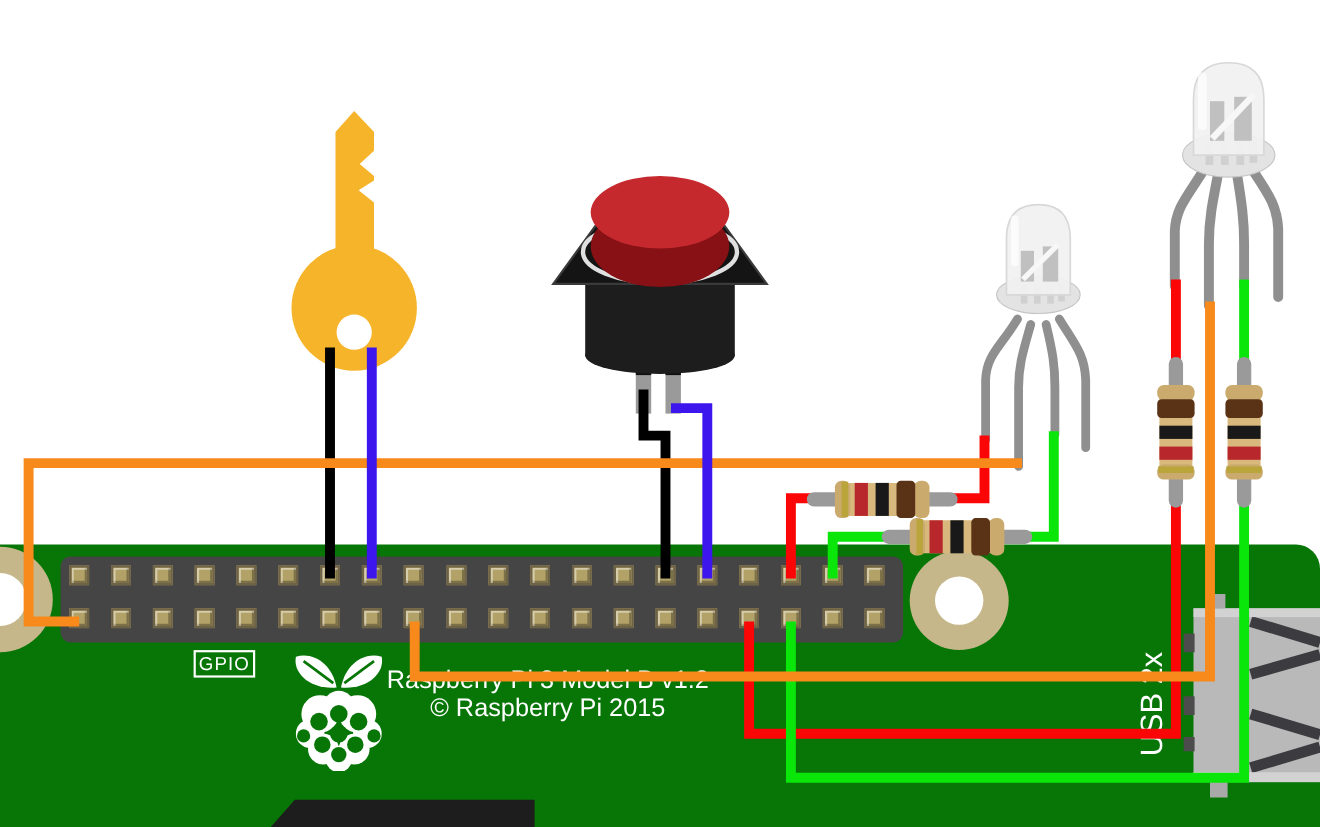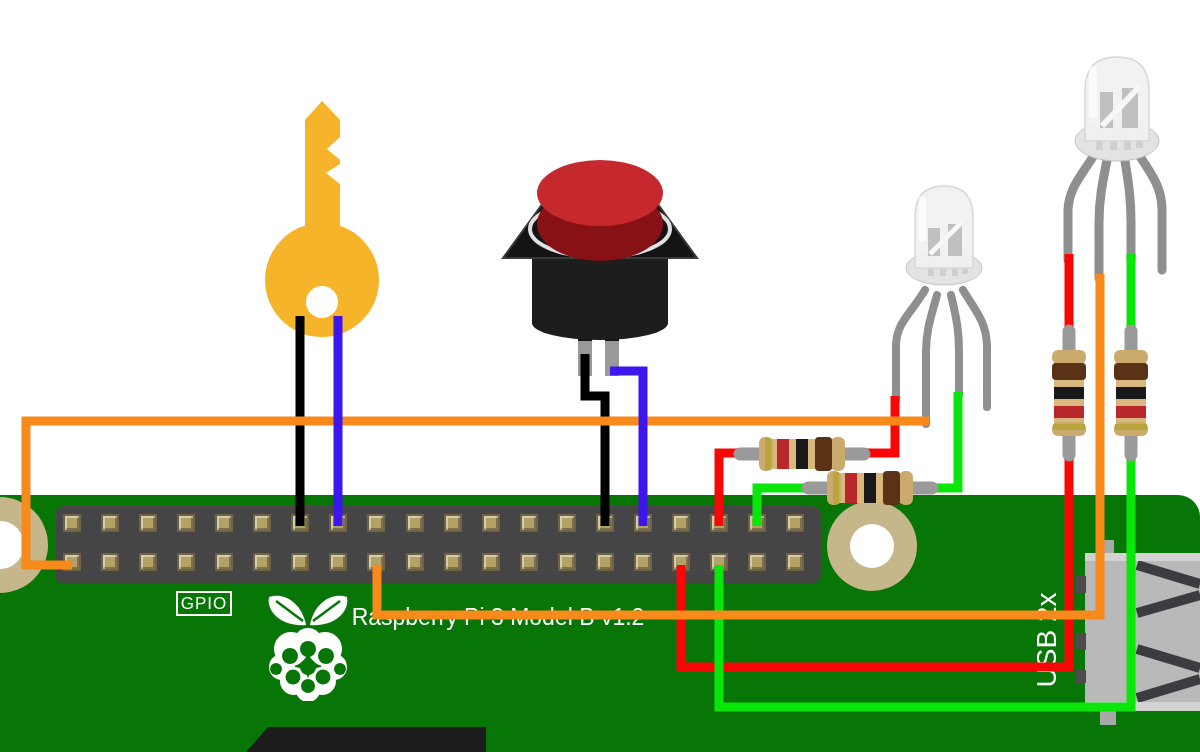--- a/index.html
+++ b/index.html
@@ -78,20 +78,21 @@
       <div class="pin" style="left: 710.02px; top: 553px;"></div>
       <div class="pin" style="left: 748.08px; top: 514px;"></div>
       <div class="pin" style="left: 748.08px; top: 553px;"></div>
       <div class="pin" style="left: 786.14px; top: 514px;"></div>
       <div class="pin" style="left: 786.14px; top: 553px;"></div>
     </div>
 
   <div class="abs gpio-label">GPIO</div>
   <div class="abs board-title">
     <div>Raspberry Pi 3 Model B v1.2</div>
+    <div>© Raspberry Pi 2015</div>
   </div>
 
   <svg class="abs" style="left:262px;top:589px;" width="92" height="112" viewBox="0 0 92 112">
     <path d="M44,36 C40,14 22,3 7,8 C4,23 20,38 44,36 Z" fill="#ffffff"></path>
     <path d="M48,36 C52,14 70,3 85,8 C88,23 72,38 48,36 Z" fill="#ffffff"></path>
     <path d="M41,32 C31,25 21,17 14,12" stroke="#077607" stroke-width="2.5" fill="none"></path>
     <path d="M51,32 C61,25 71,17 78,12" stroke="#077607" stroke-width="2.5" fill="none"></path>
     <g fill="#ffffff">
       <circle cx="29" cy="60" r="17"></circle>
         <circle cx="63" cy="60" r="17"></circle>

